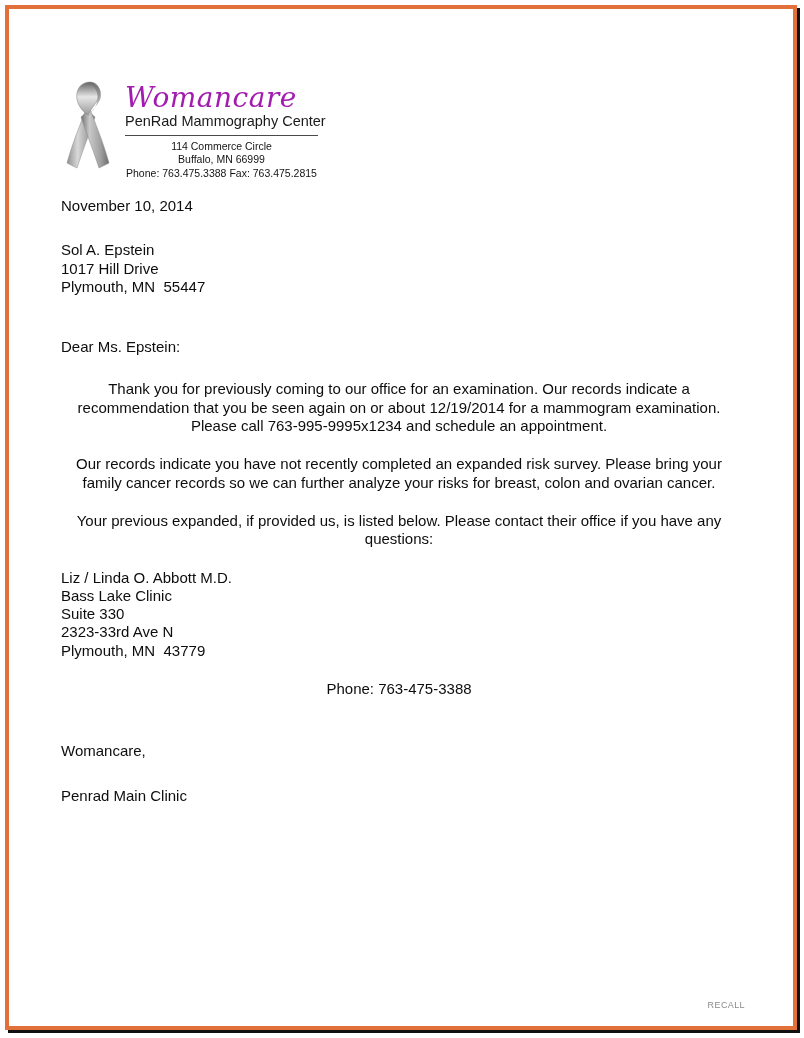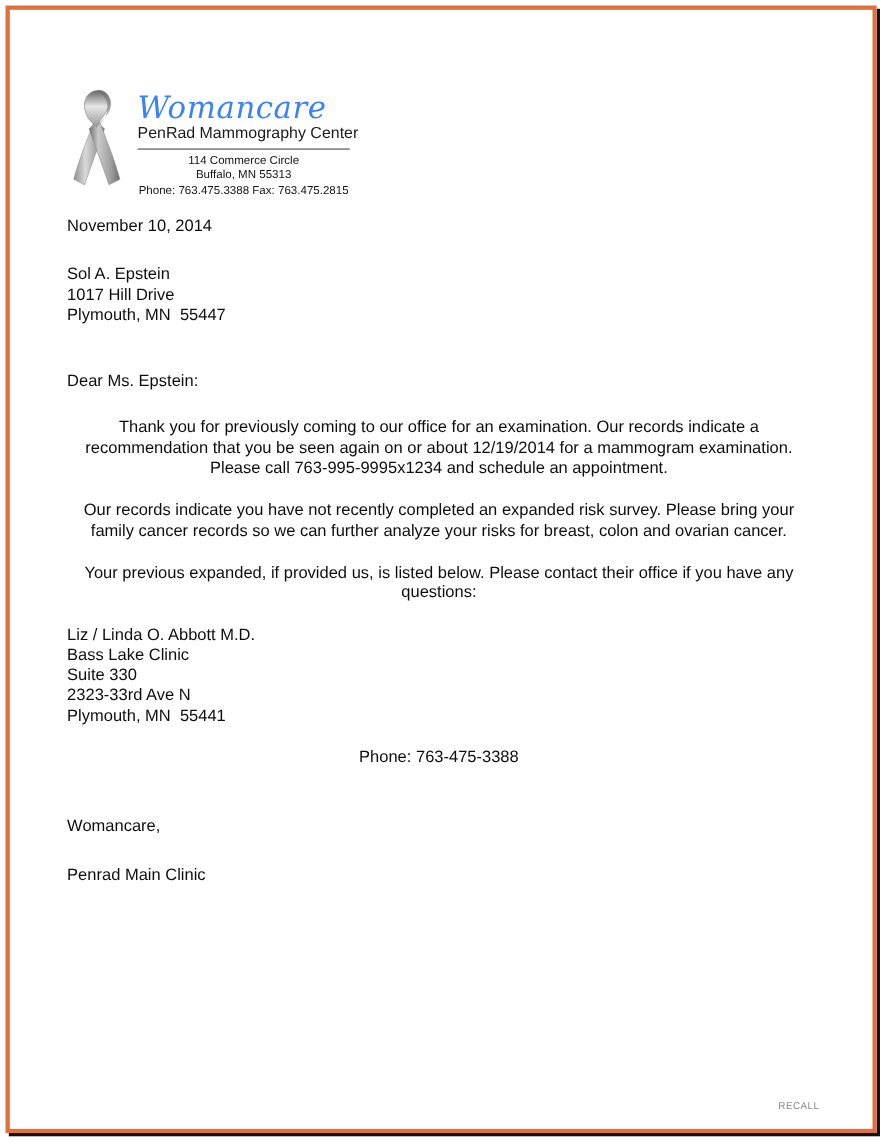--- a/index.html
+++ b/index.html
@@ -51,21 +51,21 @@
   }
   .letterhead-text {
     padding-top: 8px;
   }
   .brand-name {
     font-family: "DejaVu Serif", "Liberation Serif", serif;
     font-style: italic;
     font-size: 28px;
     line-height: 1.05;
     letter-spacing: 0.5px;
-    color: #3b82f6;
+    color: #a21caf;
     white-space: nowrap;
   }
   .brand-sub {
     font-family: "Liberation Sans", sans-serif;
     font-size: 14.5px;
     color: #1a1a1a;
     line-height: 1.2;
     margin-top: 1px;
     white-space: nowrap;
   }
@@ -160,21 +160,21 @@
           <path d="M31 40 C16 30 17 12 28 8 C39 4 46 14 41 24 C38 30 33 35 31 40 Z" fill="url(#ribLoop)" stroke="#8a8a8a" stroke-width="0.6"></path>
           <path d="M31 40 C44 31 43 14 33 9 C40 8 47 15 43 25 C40 31 34 36 31 41 Z" fill="#6f6f6f" opacity="0.55"></path>
         </svg>
 
         <div class="letterhead-text">
           <div class="brand-name">Womancare</div>
           <div class="brand-sub">PenRad Mammography Center</div>
           <div class="brand-rule"></div>
           <div class="brand-address">
             <div>114 Commerce Circle</div>
-            <div>Buffalo, MN  55313</div>
+            <div>Buffalo, MN  66999</div>
             <div>Phone: 763.475.3388  Fax: 763.475.2815</div>
           </div>
         </div>
       </div>
 
       <div class="letter-body">
 
         <div class="blk letter-date">November 10, 2014</div>
 
         <div class="blk recipient-block">
@@ -187,21 +187,21 @@
 
         <p class="para">Thank you for previously coming to our office for an examination.  Our records indicate a recommendation that you be seen again on or about 12/19/2014  for a mammogram examination. Please call 763-995-9995x1234 and schedule an appointment.</p>
         <p class="para">Our records indicate you have not recently completed an expanded risk survey. Please bring your family cancer records so we can further analyze your risks for breast, colon and ovarian cancer.</p>
         <p class="para">Your previous expanded, if provided us, is listed below.  Please contact their office if you have any questions:</p>
 
         <div class="physician-block">
           <div class="phys-line">Liz / Linda O. Abbott M.D.</div>
           <div class="phys-line">Bass Lake Clinic</div>
           <div class="phys-line">Suite 330</div>
           <div class="phys-line">2323-33rd Ave N</div>
-          <div class="phys-line">Plymouth, MN  55441</div>
+          <div class="phys-line">Plymouth, MN  43779</div>
         </div>
 
         <div class="phone-line">Phone: 763-475-3388</div>
 
         <div class="closing">Womancare,</div>
         <div class="signer">Penrad Main Clinic</div>
       </div>
 
       <div class="footer-recall">RECALL</div>
 

